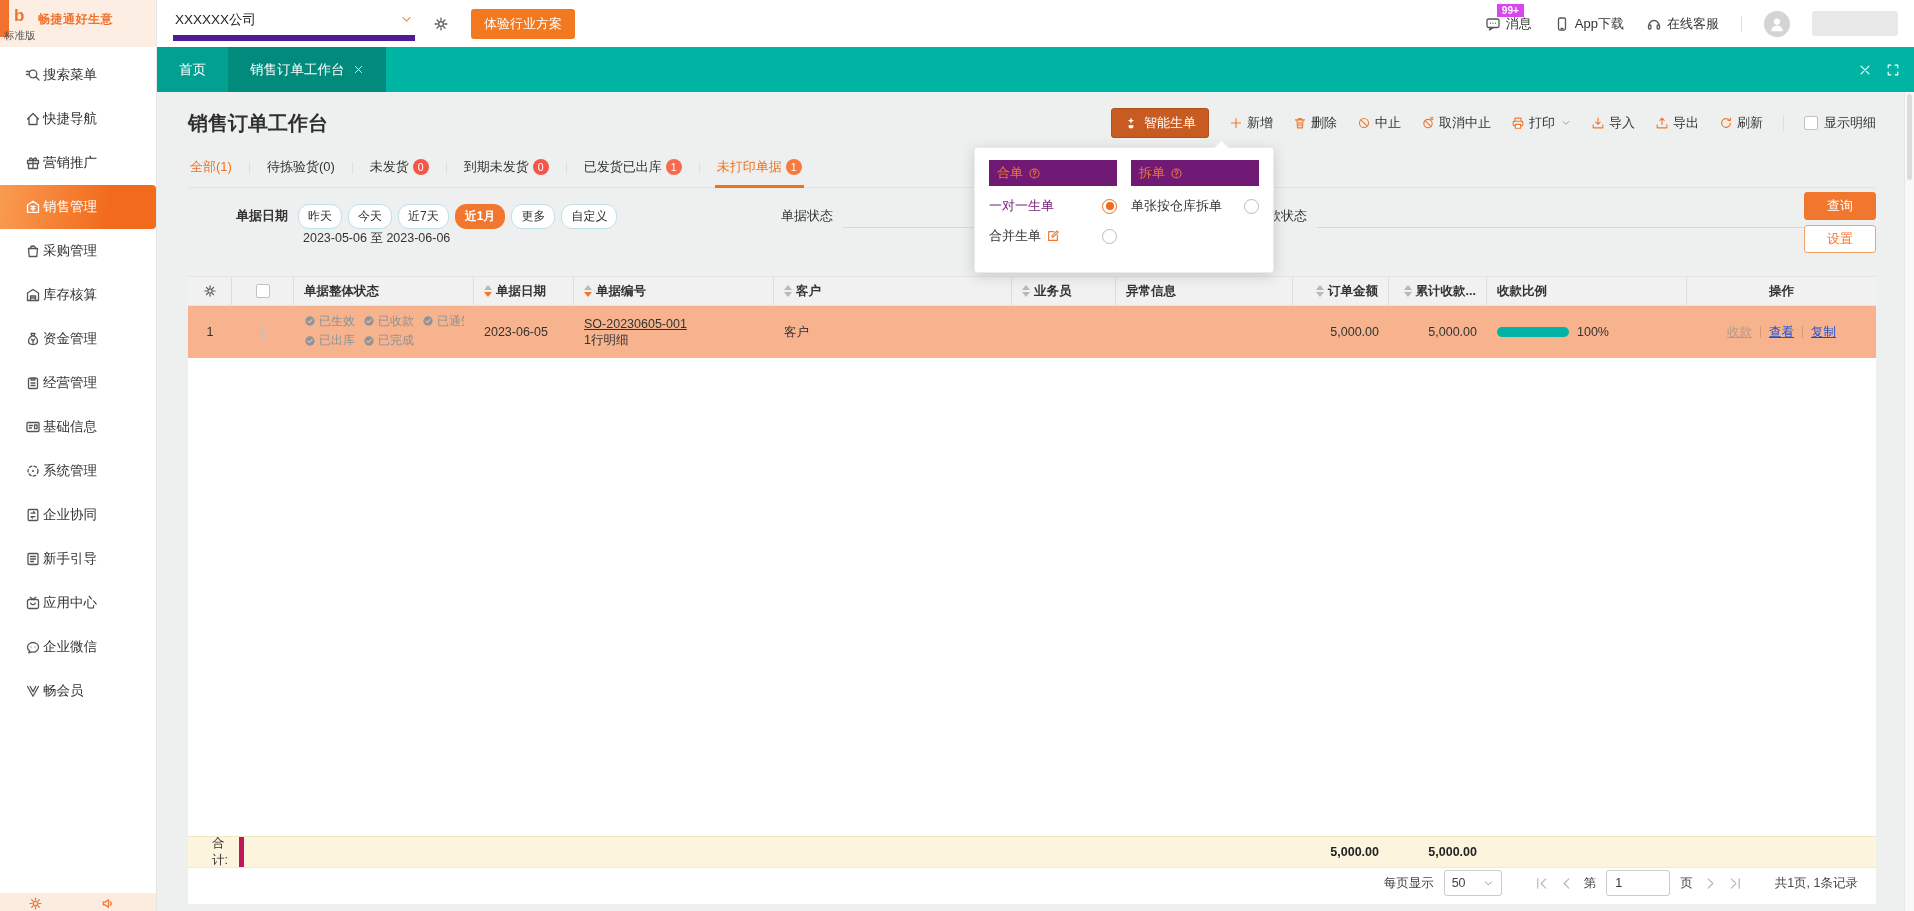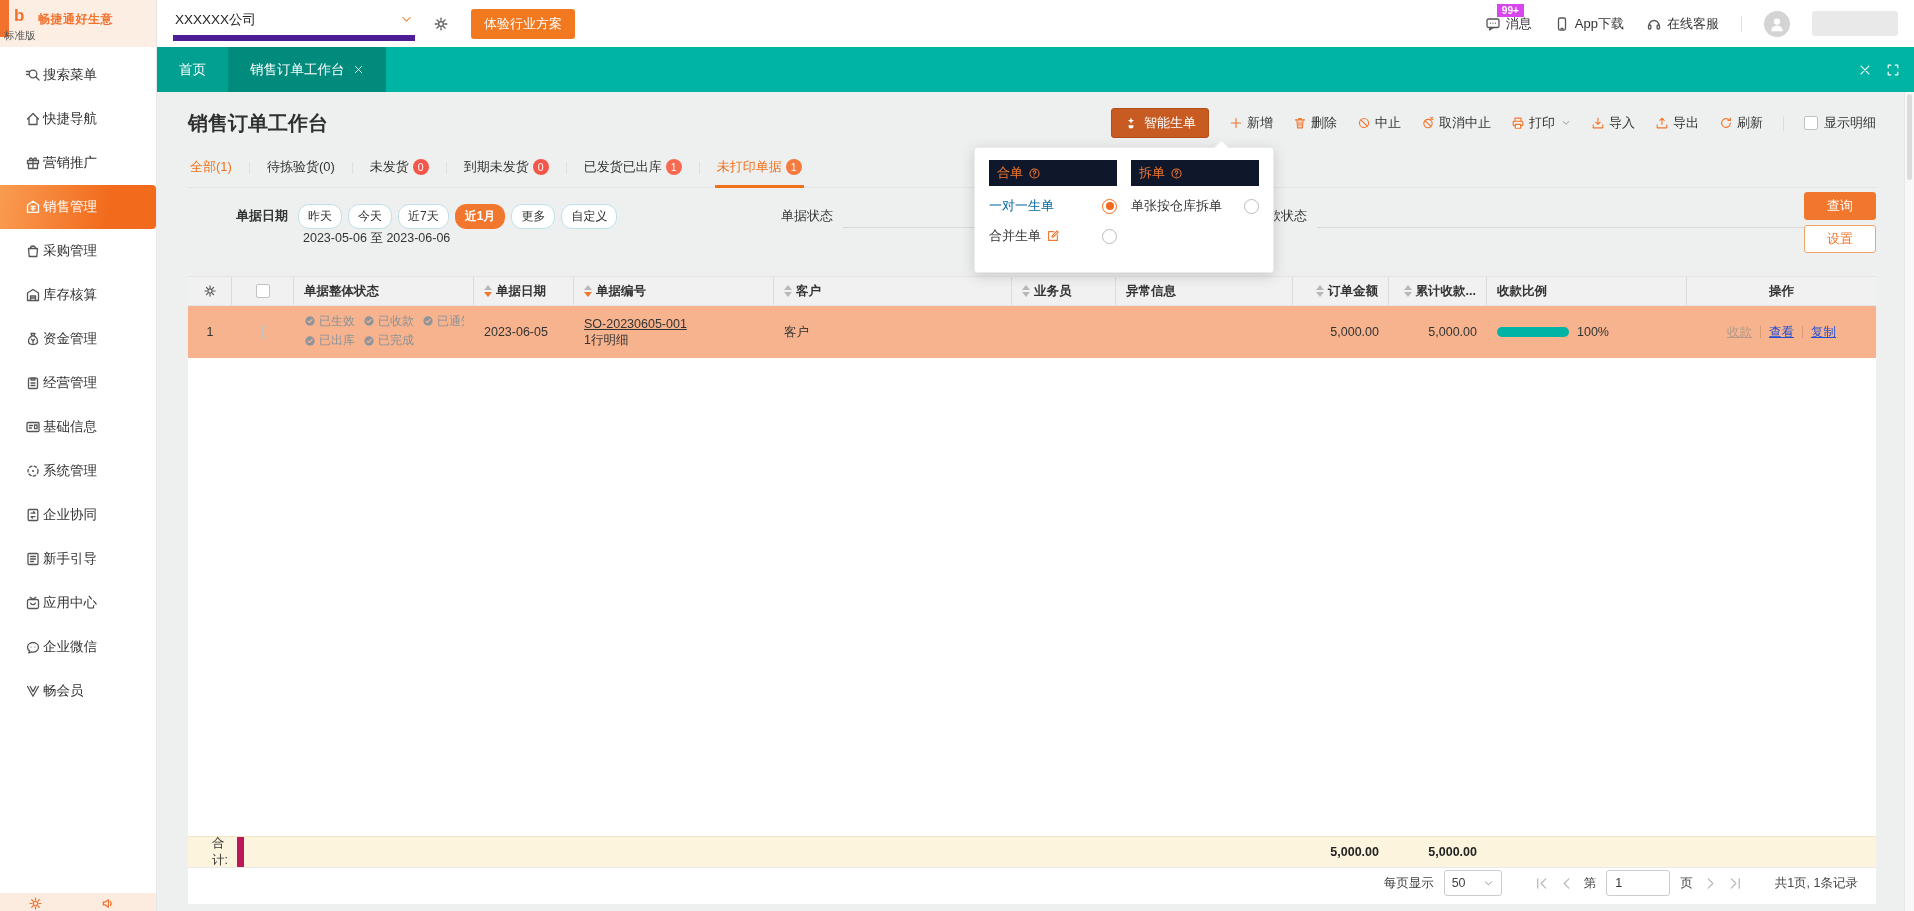--- a/index.html
+++ b/index.html
@@ -125,48 +125,48 @@
   .order-detail { display:block; line-height:16px; }
   .progress-wrap { display:flex; align-items:center; gap:8px; }
   .progress-bar { width:72px; height:10px; border-radius:5px; background:#00b3a4; }
   .row-actions { display:flex; align-items:center; justify-content:center; gap:8px; width:100%; }
   .ract { text-decoration:underline; cursor:pointer; color:#1d4ed8; }
   .ract.disabled { color:#b59a87; }
   .ract-sep { width:1px; height:12px; background:#d89b74; }
 
   .total-row { position:absolute; left:0; right:0; top:560px; height:32px; background:#fcf4dd;
     border-top:1px solid #f0e6c8; border-bottom:1px solid #e9e9e9; display:flex; align-items:center; }
-  .total-label { width:56px; padding-left:24px; font-size:12.5px; color:#333; border-right:7px solid #be185d;
+  .total-label { width:56px; padding-left:24px; font-size:12.5px; color:#333; border-right:5px solid #be185d;
     height:100%; display:flex; align-items:center; }
   .total-num { font-size:12.5px; font-weight:bold; color:#222; text-align:right; padding-right:10px; }
 
   .pagination { position:absolute; right:18px; bottom:8px; display:flex; align-items:center; gap:10px;
     font-size:12.5px; color:#444; }
   .pg-select { display:flex; align-items:center; justify-content:space-between; width:58px; height:26px;
     border:1px solid #ccc; border-radius:3px; padding:0 7px; cursor:pointer; background:#fff; }
   .pg-select .ic { width:11px; height:11px; color:#888; }
   .pg-ic { width:15px; height:15px; color:#b8b8b8; cursor:pointer; }
   .pg-input { width:64px; height:26px; border:1px solid #ccc; border-radius:3px; padding:0 8px;
     font-size:12.5px; color:#333; display:flex; align-items:center; background:#fff; }
   .pg-gap { width:12px; }
 
   
   .popup { position:absolute; left:817px; top:41px; width:300px; height:126px; background:#fff;
     border:1px solid #ebebeb; border-radius:3px; box-shadow:0 3px 14px rgba(0,0,0,.16); z-index:20; padding:12px 14px; }
   .popup::before { content:""; position:absolute; top:-6px; right:46px; width:10px; height:10px; background:#fff;
     transform:rotate(45deg); border-left:1px solid #ebebeb; border-top:1px solid #ebebeb; }
   .popup-cols { display:flex; gap:14px; }
   .pcol { width:129px; }
-  .pcol-head { background:#0f172a; color:#f2772e; font-size:13px; height:26px; display:flex;
+  .pcol-head { background:#701a75; color:#f2772e; font-size:13px; height:26px; display:flex;
     align-items:center; gap:5px; padding:0 8px; }
   .pcol-head .ic { width:13px; height:13px; color:#f2772e; }
   .popt { display:flex; align-items:center; justify-content:space-between; margin-top:10px; font-size:13px;
     color:#333; height:20px; }
   .popt .lab { display:flex; align-items:center; gap:5px; }
-  .popt.hl .lab { color:#0369a1;justify-content:center; }
+  .popt.hl .lab { color:#701a75;justify-content:center; }
   .popt .ic.edit { width:14px; height:14px; color:#f2772e; }
   .radio { width:15px; height:15px; border-radius:50%; border:1px solid #bbb; background:#fff;
     position:relative; cursor:pointer; flex:0 0 auto; }
   .radio.checked { border-color:#f26a1c; border-width:1.5px; }
   .radio.checked::after { content:""; position:absolute; left:2.5px; top:2.5px; width:8px; height:8px;
     border-radius:50%; background:#f26a1c; }
 
   
   .scroll-strip { position:absolute; right:0; top:92px; bottom:0; width:10px; background:#f8f8f8;
     border-left:1px solid #e7e7e7; }

